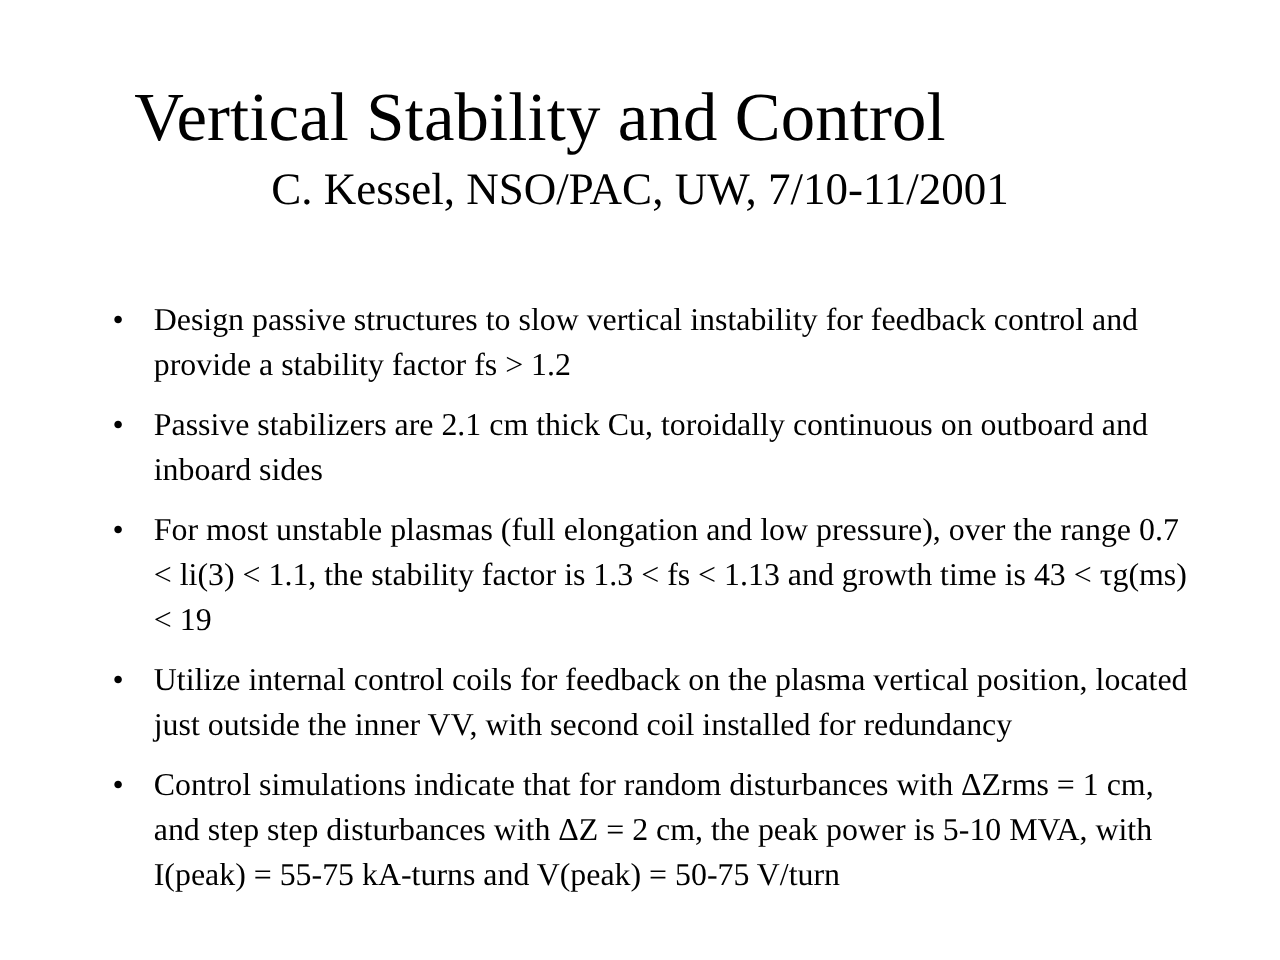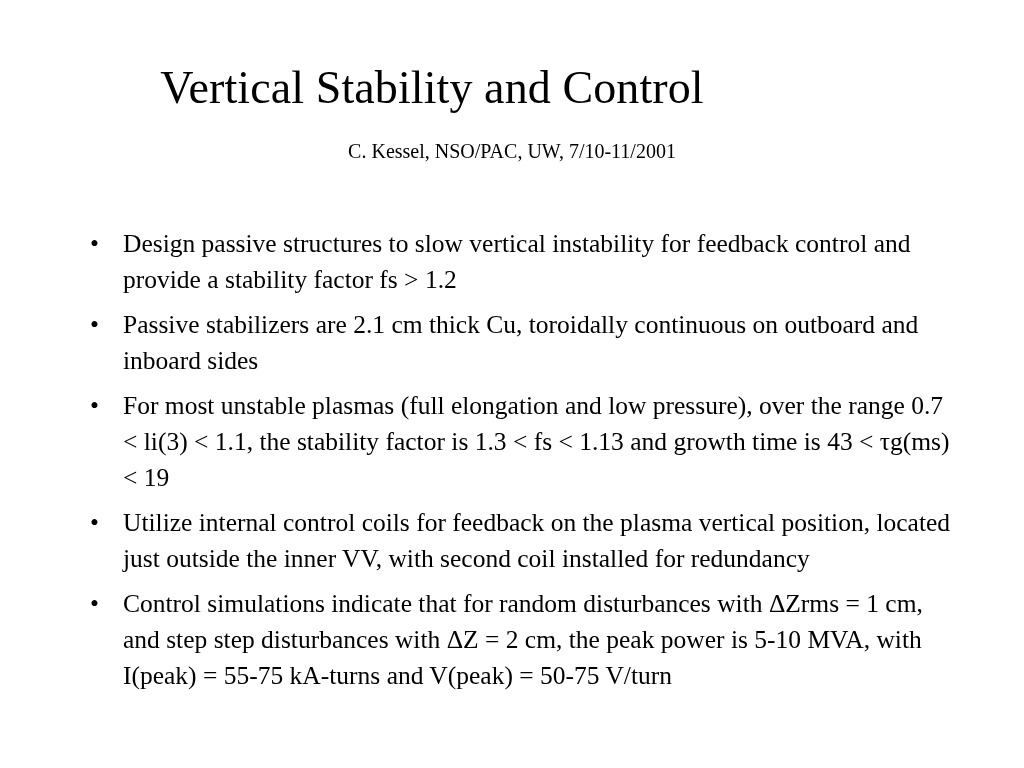--- a/index.html
+++ b/index.html
@@ -24,35 +24,35 @@
     box-sizing: border-box;
   }
 
   
   .slide-title {
     position: absolute;
     left: 0;
     top: 32px;
     width: 864px;
     text-align: center;
-    font-size: 46px;
+    font-size: 55px;
     line-height: 50px;
     font-weight: normal;
     letter-spacing: 0.1px;
     white-space: nowrap;
   }
 
   
   .slide-subtitle {
     position: absolute;
     left: 0;
     top: 133px;
     width: 1024px;
     text-align: center;
-    font-size: 20px;
+    font-size: 36px;
     line-height: 36px;
     font-weight: normal;
     white-space: nowrap;
   }
 
   
   .body-list {
     position: absolute;
     left: 88px;
     top: 226px;
@@ -77,20 +77,21 @@
     left: 2px;
     top: 0;
     width: 22px;
     font-size: 25.5px;
     line-height: 36px;
     text-align: left;
     user-select: none;
   }
   .bullet-text {
     display: block;
+    margin-top: 12px;
   }
 </style>
 </head>
 <body>
 
 <div class="slide">
 
   <h1 class="slide-title">Vertical Stability and Control</h1>
 
   <div class="slide-subtitle">C. Kessel, NSO/PAC, UW, 7/10-11/2001</div>

